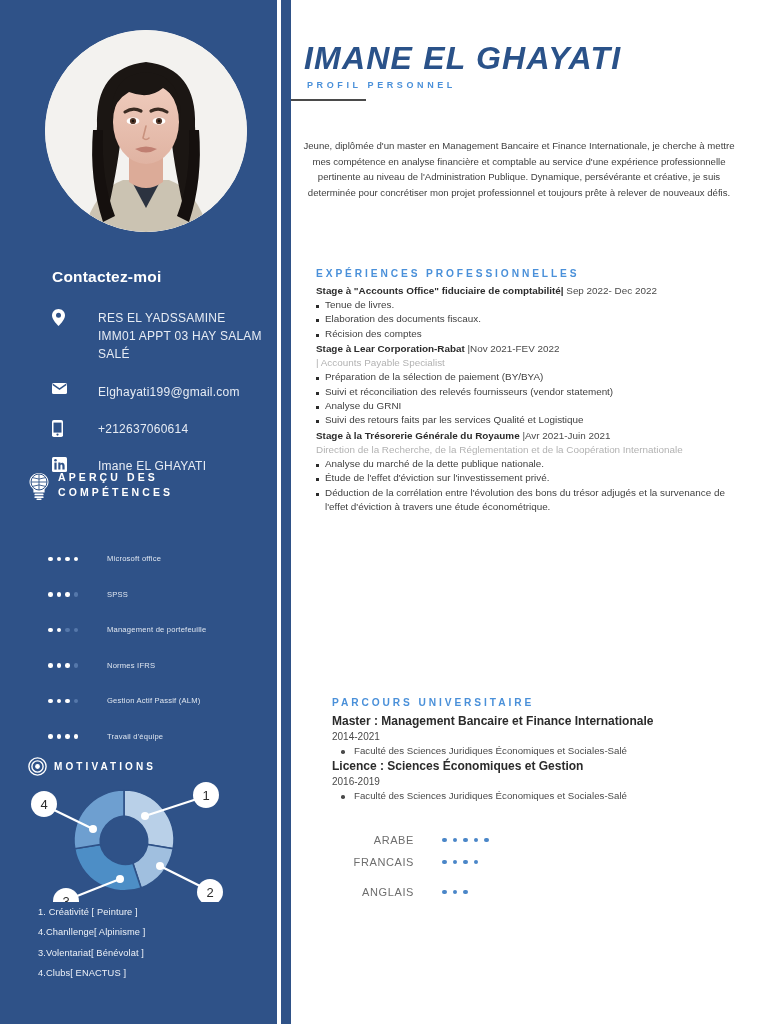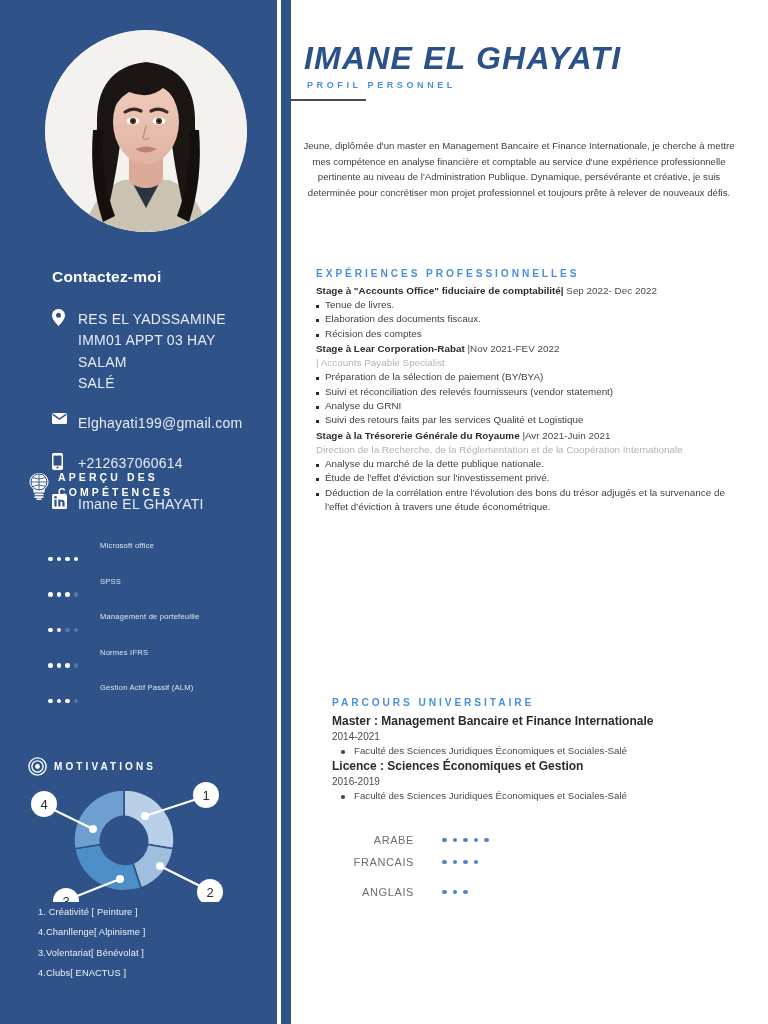--- a/index.html
+++ b/index.html
@@ -80,25 +80,26 @@
   }
   .contact-ico {
     width: 26px;
     min-width: 26px;
     display: flex;
     justify-content: flex-start;
     align-items: flex-start;
     padding-top: 1px;
   }
   .contact-txt {
-    font-size: 14px;
+    font-size: 12px;
     line-height: 1.52;
     color: #e7ecf4;
     letter-spacing: 0.25px;
     padding-top: 1px;
+    margin-left: 20px;
   }
   .contact-txt .l { display: block; }
 
   .skills-head {
     position: absolute;
     left: 28px;
     top: 470px;
     display: flex;
     align-items: flex-start;
     width: 240px;
@@ -114,21 +115,23 @@
   .skills-head-txt span { display: block; }
 
   .skills-list {
     position: absolute;
     left: 48px;
     top: 541px;
     width: 225px;
   }
   .skill-row {
     display: flex;
+    align-items: center;
     height: 35.5px;
+    gap: 7px;
   }
   .dots {
     display: flex;
     align-items: center;
     width: 52px;
     min-width: 52px;
     gap: 4px;
   }
   .dot {
     width: 4.5px;
@@ -502,20 +505,29 @@
       </div>
       <div class="skill-row">
         <div class="dots">
           <span class="dot"></span>
           <span class="dot"></span>
           <span class="dot"></span>
           <span class="dot off"></span>
         </div>
         <div class="skill-name">Gestion Actif Passif (ALM)</div>
       </div>
+      <div class="skill-row">
+        <div class="dots">
+          <span class="dot"></span>
+          <span class="dot"></span>
+          <span class="dot"></span>
+          <span class="dot"></span>
+        </div>
+        <div class="skill-name">Travail d'équipe</div>
+      </div>
     </div>
 
     <div class="motiv-head">
       <div class="motiv-head-ico">
         <svg width="19" height="19" viewBox="0 0 19 19">
           <circle cx="9.5" cy="9.5" r="8.6" fill="none" stroke="#ffffff" stroke-width="1.4"></circle>
           <circle cx="9.5" cy="9.5" r="5.6" fill="none" stroke="#ffffff" stroke-width="1.4"></circle>
           <circle cx="9.5" cy="9.5" r="2.4" fill="#ffffff"></circle>
         </svg>
       </div>

